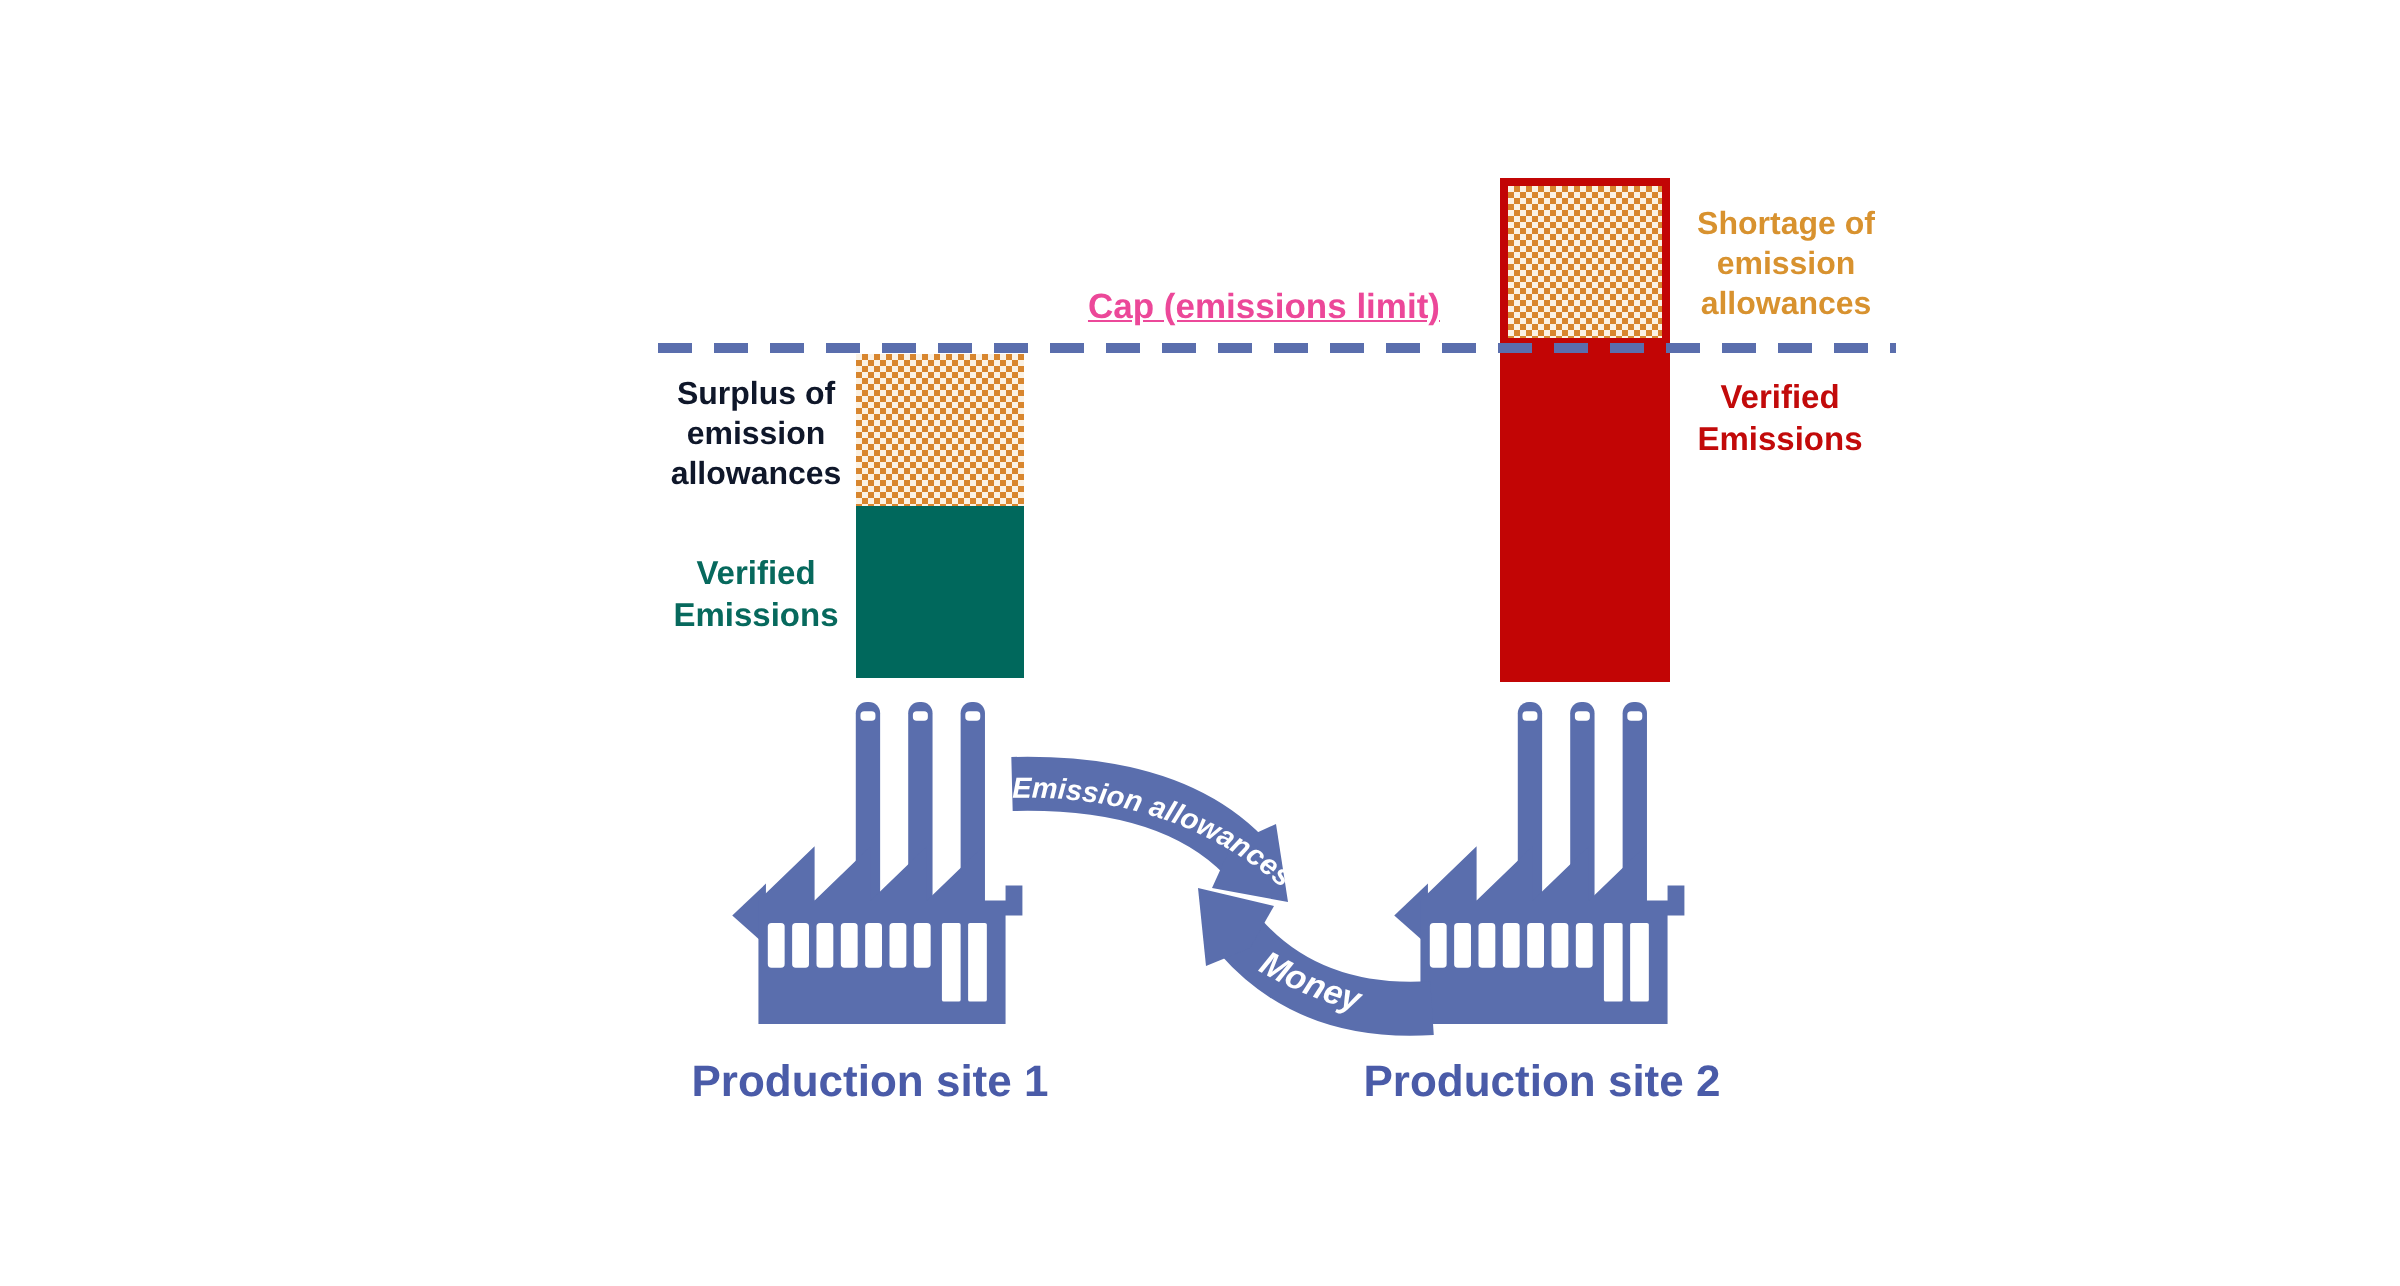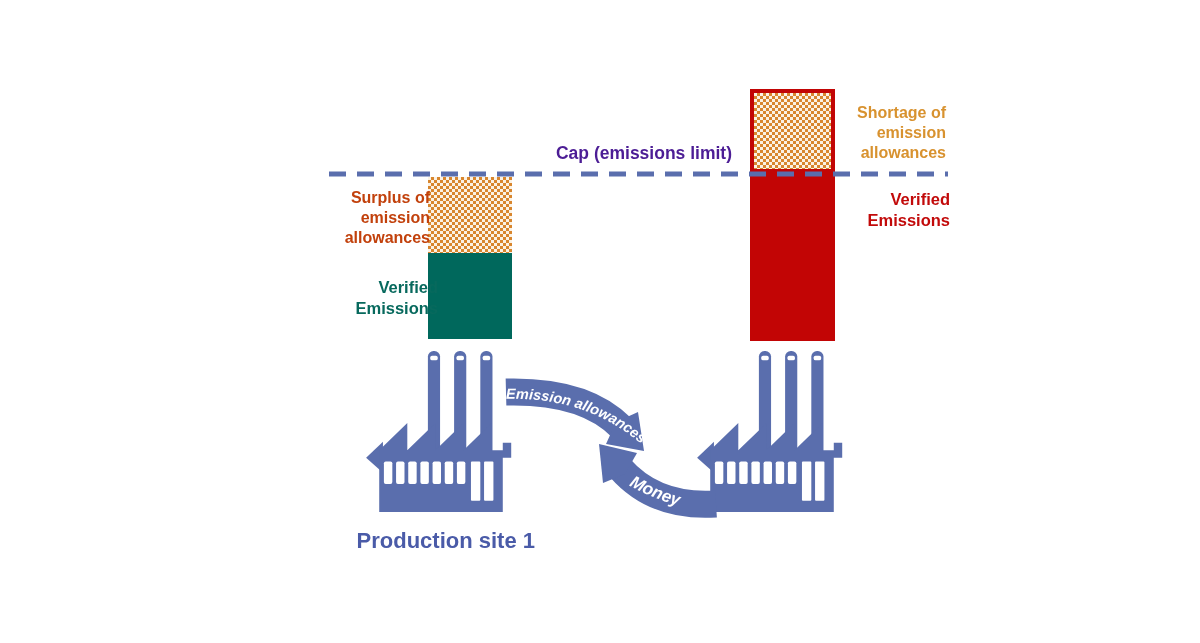--- a/index.html
+++ b/index.html
@@ -13,23 +13,23 @@
     background-color:#FBF2E4;
     background-image:conic-gradient(#D8862E 0% 25%, #FBF2E4 25% 50%, #D8862E 50% 75%, #FBF2E4 75% 100%);
     background-size:6px 6px;
   }
   .bar1-hatch{left:428px;top:177px;width:84px;height:76px;}
   .bar1-solid{left:428px;top:253px;width:84px;height:86px;background:#00685C;}
   .bar2{left:750px;top:89px;width:85px;height:252px;}
   .bar2-hatch{box-sizing:border-box;width:85px;height:84px;border:4px solid #C20505;}
   .bar2-solid{width:85px;height:168px;background:#C20505;}
   
-  .lbl{text-align:right;font-weight:bold;}
-  .cap-label{left:532px;top:143px;width:200px;font-size:17.5px;color:#4c1d95;}
-  .surplus-label{left:326px;top:188px;width:104px;font-size:16px;line-height:20px;color:#c2410c;}
+  .lbl{text-align:center;font-weight:bold;}
+  .cap-label{left:532px;top:143px;width:200px;font-size:17.5px;color:#ec4899;text-decoration:underline;}
+  .surplus-label{left:326px;top:188px;width:104px;font-size:16px;line-height:20px;color:#0f172a;}
   .verified-teal{left:318px;top:277px;width:120px;font-size:16.5px;line-height:21px;color:#07695D;}
   .shortage-label{left:840px;top:103px;width:106px;font-size:16px;line-height:20px;color:#D8922F;}
   .verified-red{left:830px;top:189px;width:120px;font-size:16.5px;line-height:21px;color:#C20A0A;}
   .trading-label{left:536px;top:332px;width:200px;font-size:20px;color:#4A5BA8;}
   .site-label{font-size:22px;color:#4A5BA8;}
   .site1-label{left:335px;top:528px;width:200px;}
   .site2-label{left:671px;top:528px;width:200px;}
   .lbl span{display:block;}
   
   .factory{position:absolute;width:150px;height:161px;}
@@ -142,14 +142,15 @@
     <span>allowances</span>
   </div>
 
   <div class="abs lbl verified-red">
     <span>Verified</span>
     <span>Emissions</span>
   </div>
 
 
   <div class="abs lbl site-label site1-label">Production site 1</div>
+  <div class="abs lbl site-label site2-label">Production site 2</div>
 
 </div>
 
 </body></html>

